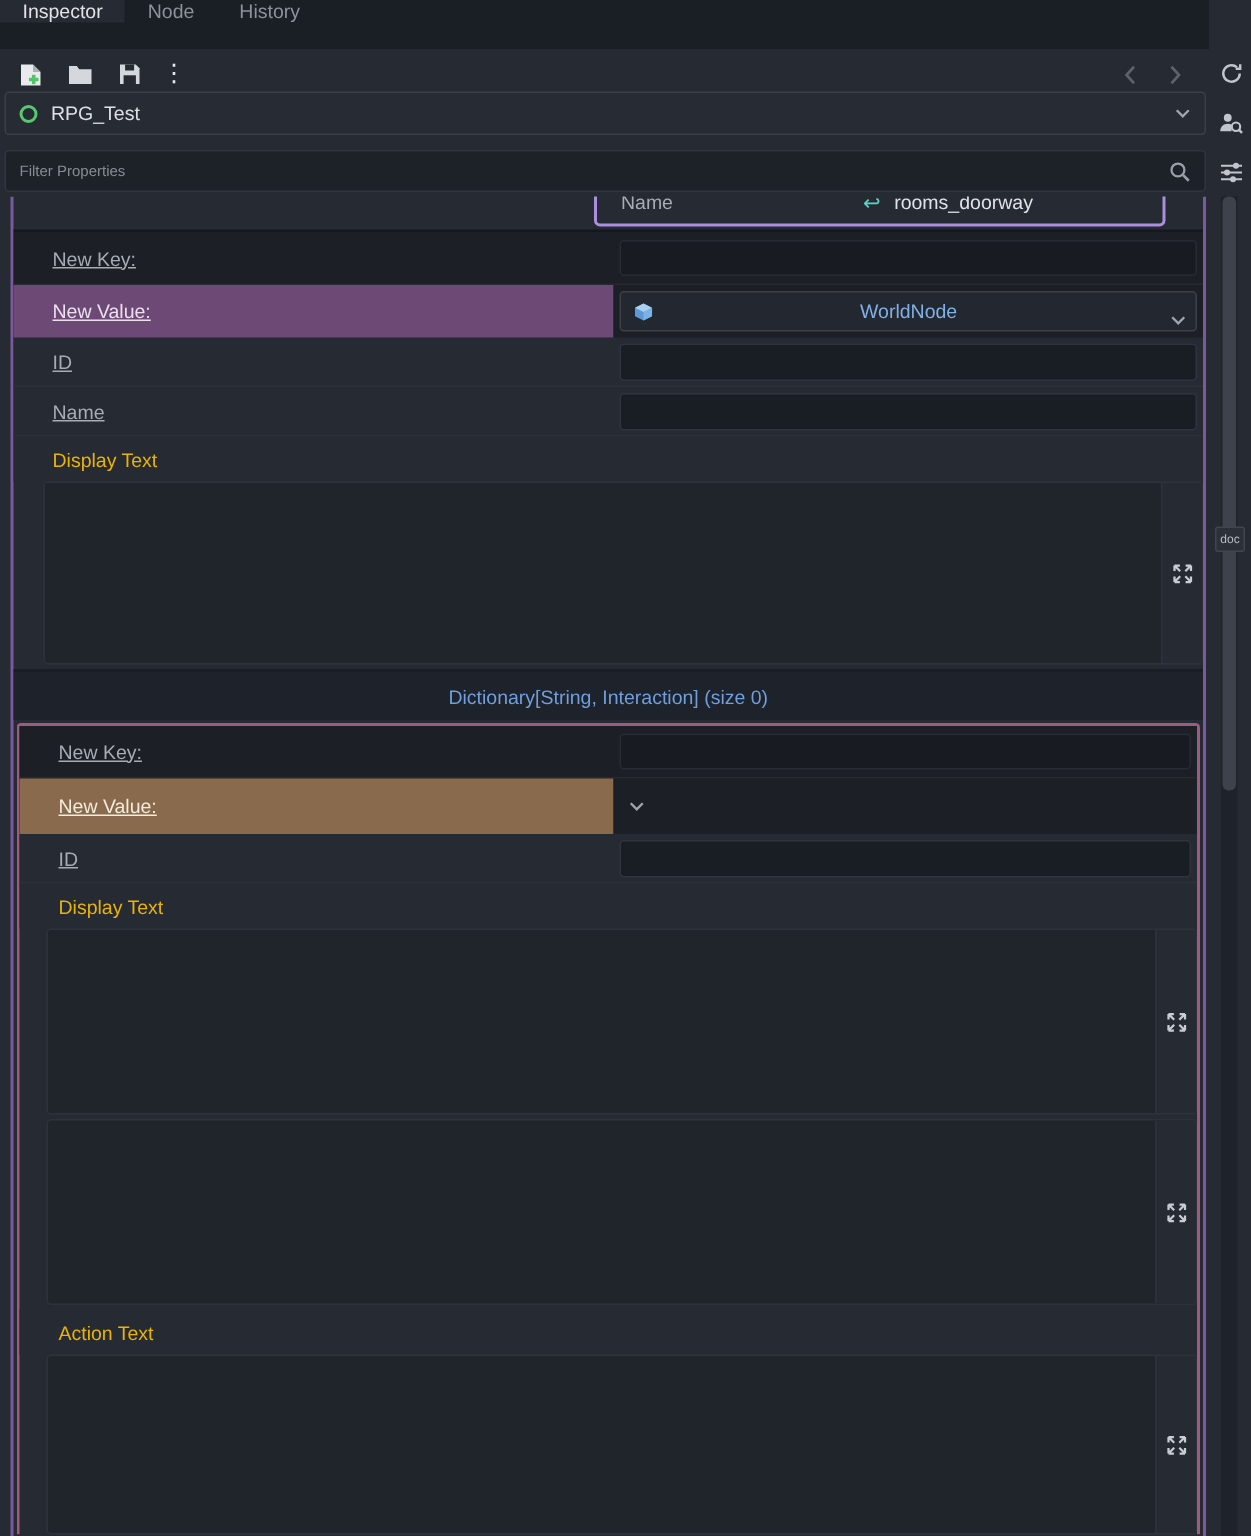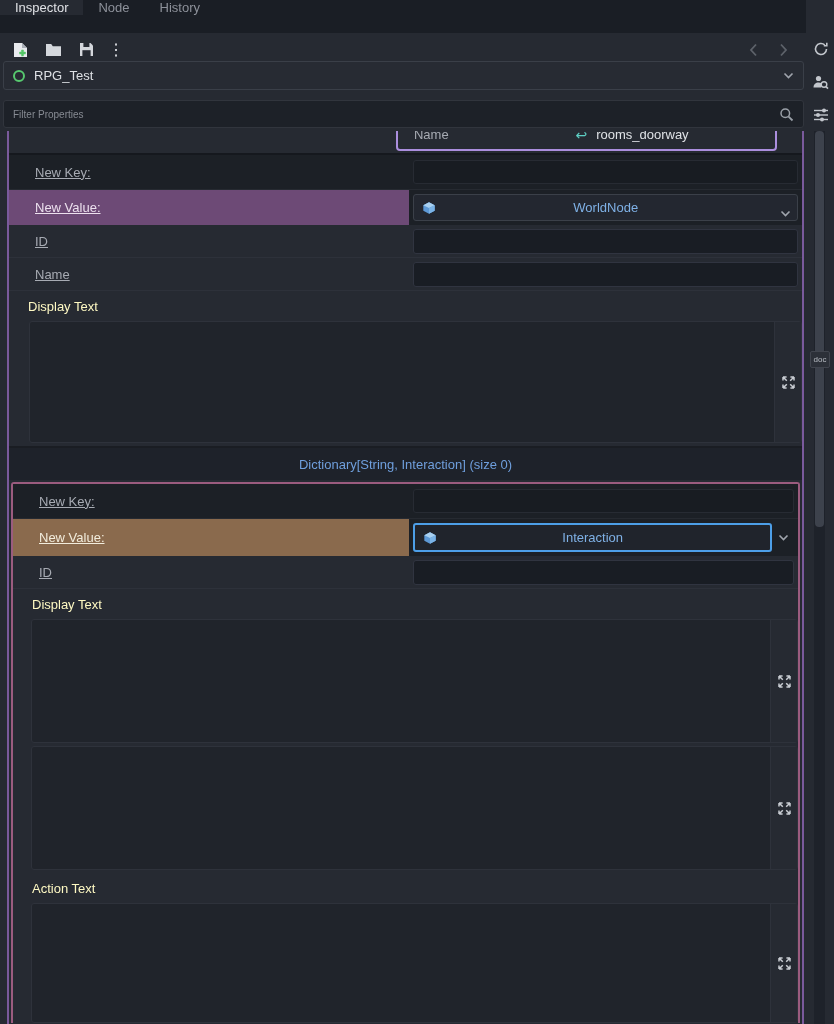--- a/index.html
+++ b/index.html
@@ -82,21 +82,21 @@
   .focus-dropdown { flex:1; position:relative; height:29px; background:#20242c;
     border:2px solid #4d9fe8; border-radius:3px;
     display:flex; align-items:center; justify-content:center; }
   .focus-dropdown .cube { position:absolute; left:8px; top:6px; }
   .focus-dropdown .ddtext { color:#7fb1e6; }
   .chevzone { width:22px; display:flex; align-items:center; justify-content:center; }
 
   .prop { height:33px; background:#262a32; border-bottom:1px solid #2d313a; }
   .prop .mini-input { background:#191d24; border:1px solid #303440; height:25px; }
 
-  .labelrow { height:30px; display:flex; align-items:center; padding-left:19px; color:#fef9c3; background:#262a32; }
+  .labelrow { height:30px; display:flex; align-items:center; padding-left:26px; color:#eab308; background:#262a32; }
 
   .textarea-block { margin:0 0 3px 20px; height:122px; background:#20242b;
     border:1px solid #2e323b; border-radius:3px; display:flex; }
   .ta-main { flex:1; }
   .ta-gutter { width:27px; border-left:1px solid #2e323b; background:#262a32;
     display:flex; align-items:center; justify-content:center; }
   .expand-btn { display:flex; }
 
   .interactions { height:34px; border-top:2px solid #1a1d23; }
   .value-half.center { justify-content:center; background:#1e222a; }
@@ -281,30 +281,20 @@
             </div>
           <div class="value-half">
               <div class="mini-input"></div>
             </div>
         </div>
         <div class="row newvalue">
           <div class="label-half tanbg">
               <span>New Value:</span>
             </div>
           <div class="value-half" style="background:#1c2026;">
-            <div class="focus-dropdown">
-              <span class="cube">
-                <svg width="14" height="14" viewBox="0 0 16 16">
-                    <path d="M8 1.5 14.5 4.8v6.4L8 14.5 1.5 11.2V4.8Z" fill="#5d99d6"></path>
-                    <path d="M8 1.5 14.5 4.8 8 8 1.5 4.8Z" fill="#a8d0f0"></path>
-                    <path d="M8 8v6.5L14.5 11.2V4.8Z" fill="#7ab3e6"></path>
-                  </svg>
-              </span>
-              <span class="ddtext">Interaction</span>
-            </div>
             <span class="chevzone">
               <svg width="11" height="7" viewBox="0 0 11 7">
                   <polyline points="1.5,1.5 5.5,5.5 9.5,1.5" fill="none" stroke="#a0a5ad" stroke-width="1.6"></polyline>
                 </svg>
             </span>
           </div>
         </div>
 
         <div class="row prop">
           <div class="label-half">

